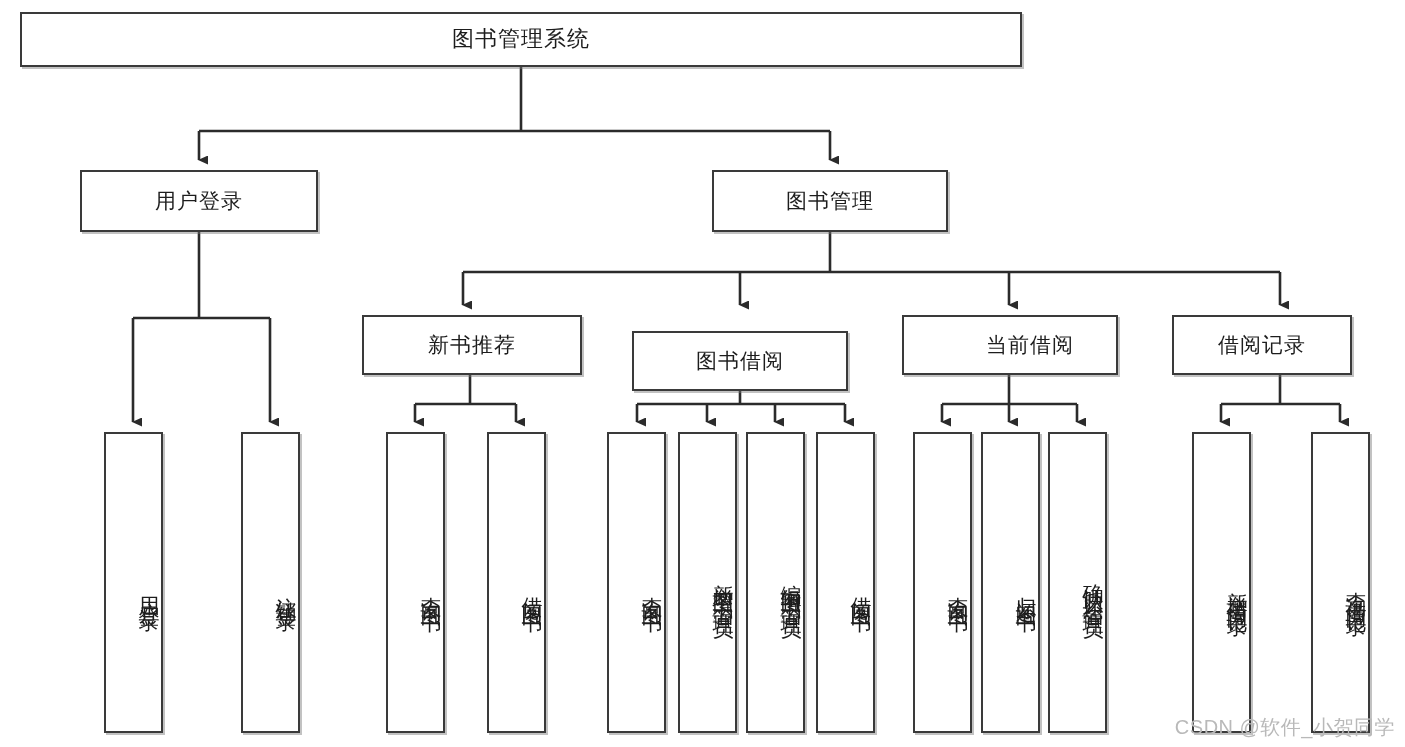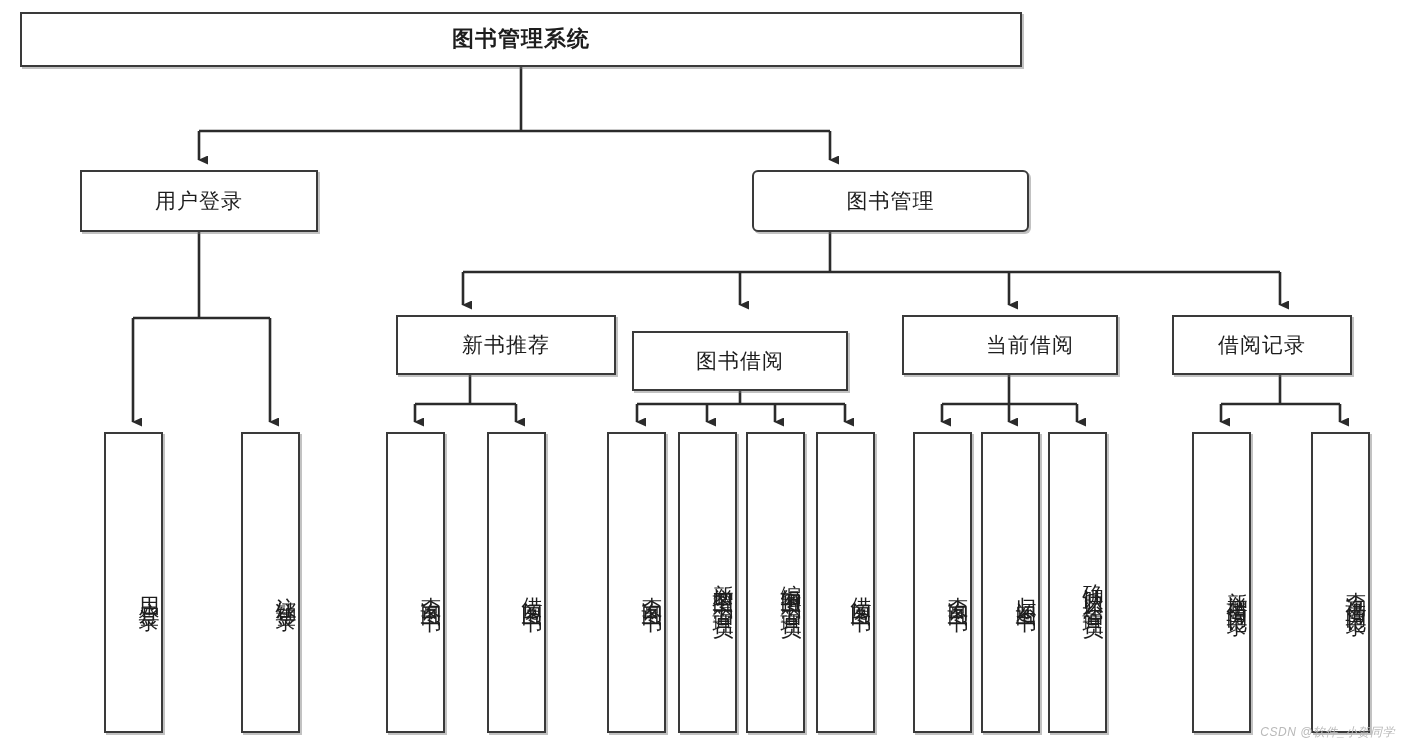--- a/index.html
+++ b/index.html
@@ -52,25 +52,24 @@
     justify-content: center;
     padding-top: 14px;
     font-size: 21px;
     letter-spacing: 5px;
     line-height: 1.1;
   }
   .watermark {
     position: absolute;
     right: 10px;
     bottom: 6px;
-    font-size: 12px;
+    font-size: 20px;
     color: #b9b9b9;
     letter-spacing: 0.5px;
     white-space: nowrap;
-    font-style: italic;
   }
 </style>
 </head>
 <body>
 
 <div id="canvas">
 
   <svg class="edges" viewBox="0 0 1405 747" xmlns="http://www.w3.org/2000/svg">
     <defs>
       <marker id="arrowhead" markerWidth="9" markerHeight="10" refX="4.5" refY="9" orient="auto" markerUnits="userSpaceOnUse">
@@ -114,26 +113,26 @@
       <path d="M 1009,404 L 1009,422" marker-end="url(#arrowhead)"></path>
       <path d="M 1077,404 L 1077,422" marker-end="url(#arrowhead)"></path>
 
       <path d="M 1280,375 L 1280,404"></path>
       <path d="M 1221,404 L 1340,404"></path>
       <path d="M 1221,404 L 1221,422" marker-end="url(#arrowhead)"></path>
       <path d="M 1340,404 L 1340,422" marker-end="url(#arrowhead)"></path>
     </g>
   </svg>
 
-  <div class="node horiz root" style="left:20px; top:12px; width:1002px; height:55px;font-weight:bold;">图书管理系统</div>
+  <div class="node horiz root" style="left:20px; top:12px; width:1002px; height:55px;">图书管理系统</div>
 
   <div class="node horiz" style="left:80px; top:170px; width:238px; height:62px;">用户登录</div>
-  <div class="node horiz" style="left:752px; top:170px; width:277px; height:62px;border-radius:6px;">图书管理</div>
+  <div class="node horiz" style="left:712px; top:170px; width:236px; height:62px;">图书管理</div>
 
-  <div class="node horiz" style="left:362px; top:315px; width:220px; height:60px;margin-left:34px;">新书推荐</div>
+  <div class="node horiz" style="left:362px; top:315px; width:220px; height:60px;">新书推荐</div>
   <div class="node horiz" style="left:632px; top:331px; width:216px; height:60px;">图书借阅</div>
   <div class="node horiz" style="left:902px; top:315px; width:216px; height:60px;padding-left:40px;">当前借阅</div>
   <div class="node horiz" style="left:1172px; top:315px; width:180px; height:60px;">借阅记录</div>
 
   <div class="node vert" style="left:104px; top:432px; width:59px; height:301px;">用户登录</div>
   <div class="node vert" style="left:241px; top:432px; width:59px; height:301px;">注销登录</div>
 
   <div class="node vert" style="left:386px; top:432px; width:59px; height:301px;">查询图书</div>
   <div class="node vert" style="left:487px; top:432px; width:59px; height:301px;">借阅图书</div>
 

